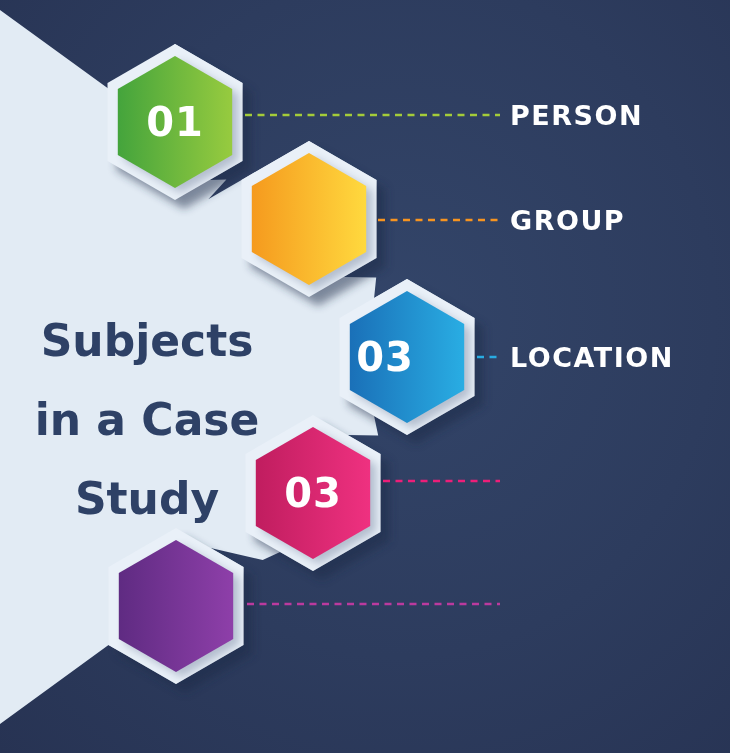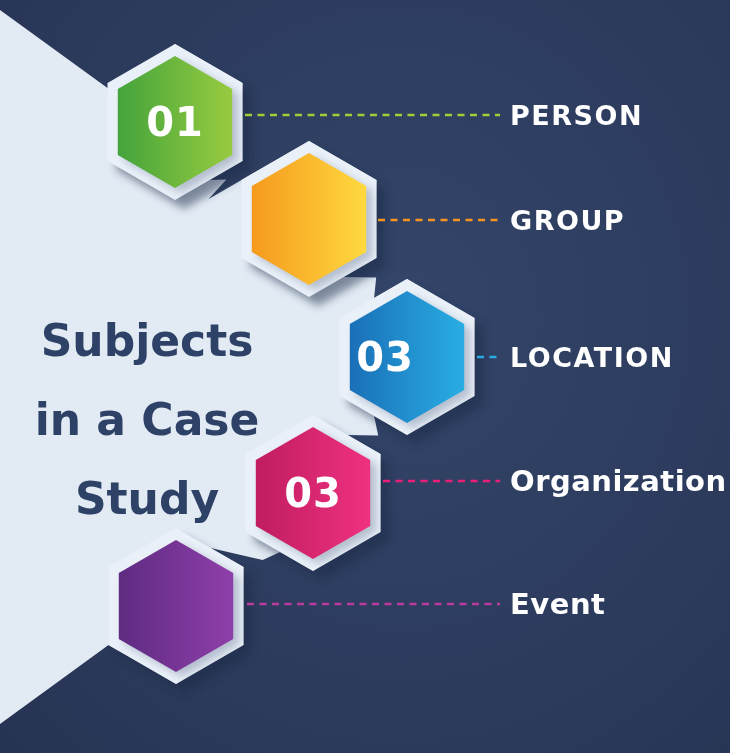--- a/index.html
+++ b/index.html
@@ -128,16 +128,14 @@
 
   <div class="title">Subjects in a Case Study</div>
 
   <div class="num" style="left:175px;top:122px;">01</div>
   <div class="num" style="left:385px;top:357px;">03</div>
   <div class="num" style="left:313px;top:493px;">03</div>
 
   <div class="step-label caps" style="top:115px;">PERSON</div>
   <div class="step-label caps" style="top:357px;">LOCATION</div>
   <div class="step-label caps" style="top:220px;">GROUP</div>
-  <div class="step-label mixed" style="top:481px;">Organization</div>
-  <div class="step-label mixed" style="top:604px;">Event</div>
 
 </div>
 
 </body></html>

